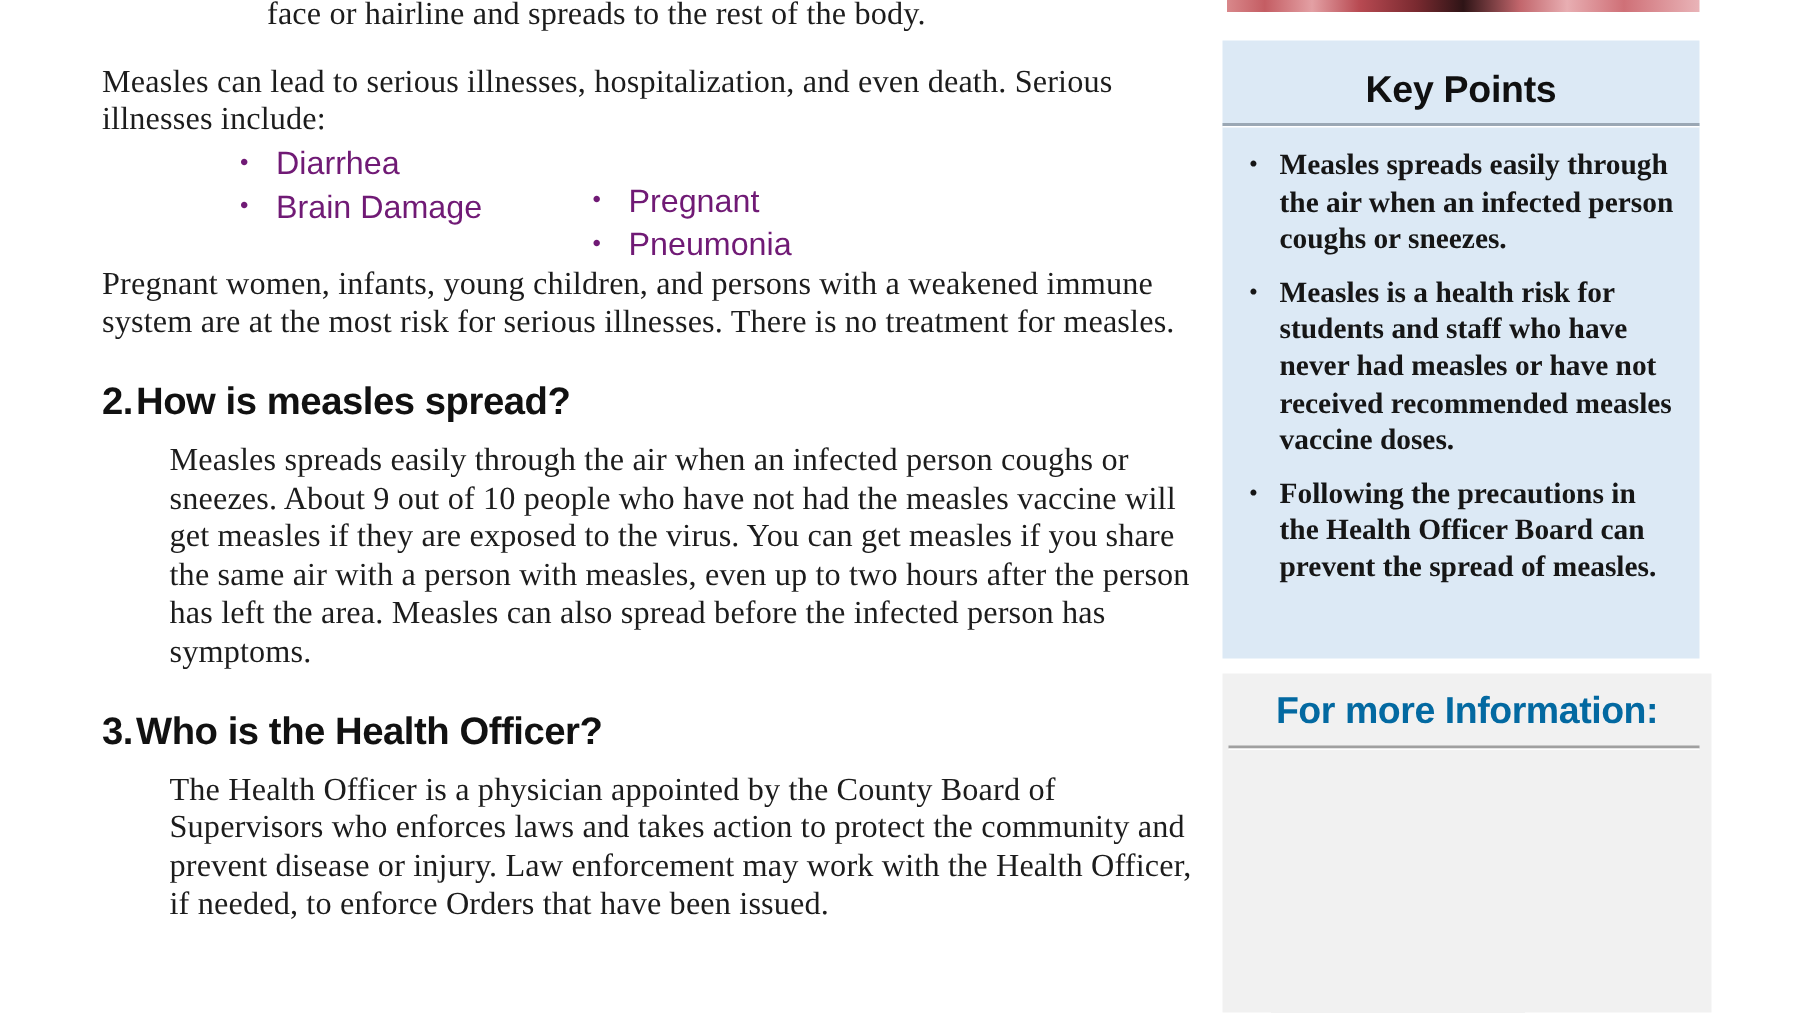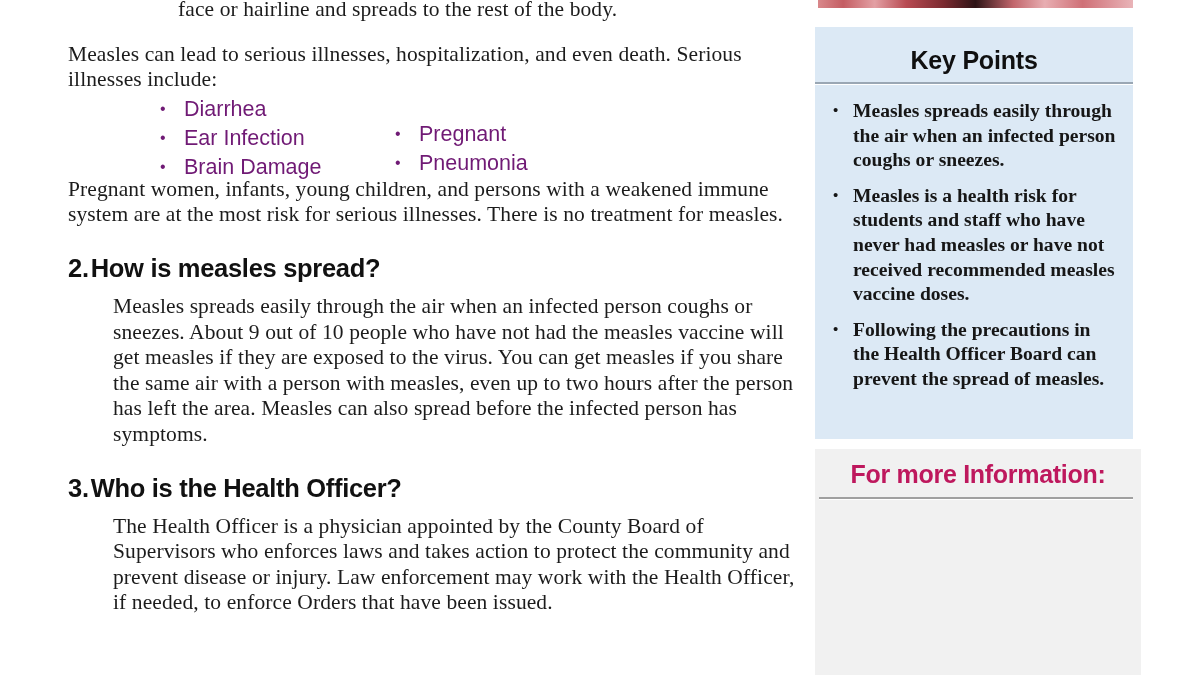--- a/index.html
+++ b/index.html
@@ -185,21 +185,21 @@
     top: 449px;
     width: 326px;
     height: 226px;
     background: #f1f1f1;
     box-sizing: border-box;
   }
   .info-title {
     font-family: "Liberation Sans", sans-serif;
     font-size: 25px;
     font-weight: bold;
-    color: #be185d;
+    color: #0369a1;
     text-align: center;
     padding-top: 11px;
     letter-spacing: -0.3px;
   }
   .info-divider {
     height: 0;
     border-top: 2px solid #a0a0a0;
     border-bottom: 1px solid #ffffff;
     margin: 8px 8px 0 4px;
   }
@@ -234,21 +234,20 @@
 
     <p class="body-para top-partial">face or hairline and spreads to the rest of the body.</p>
 
     <div class="spacer-md"></div>
 
     <p class="body-para">Measles can lead to serious illnesses, hospitalization, and even death. Serious illnesses include:</p>
 
     <div class="illness-cols">
       <ul class="plain-bullets ill-col-a">
         <li>Diarrhea</li>
-        <li>Ear Infection</li>
         <li>Brain Damage</li>
       </ul>
       <ul class="plain-bullets ill-col-b">
         <li>Pregnant</li>
         <li>Pneumonia</li>
       </ul>
     </div>
 
     <p class="body-para">Pregnant women, infants, young children, and persons with a weakened immune system are at the most risk for serious illnesses. There is no treatment for measles.</p>
 

